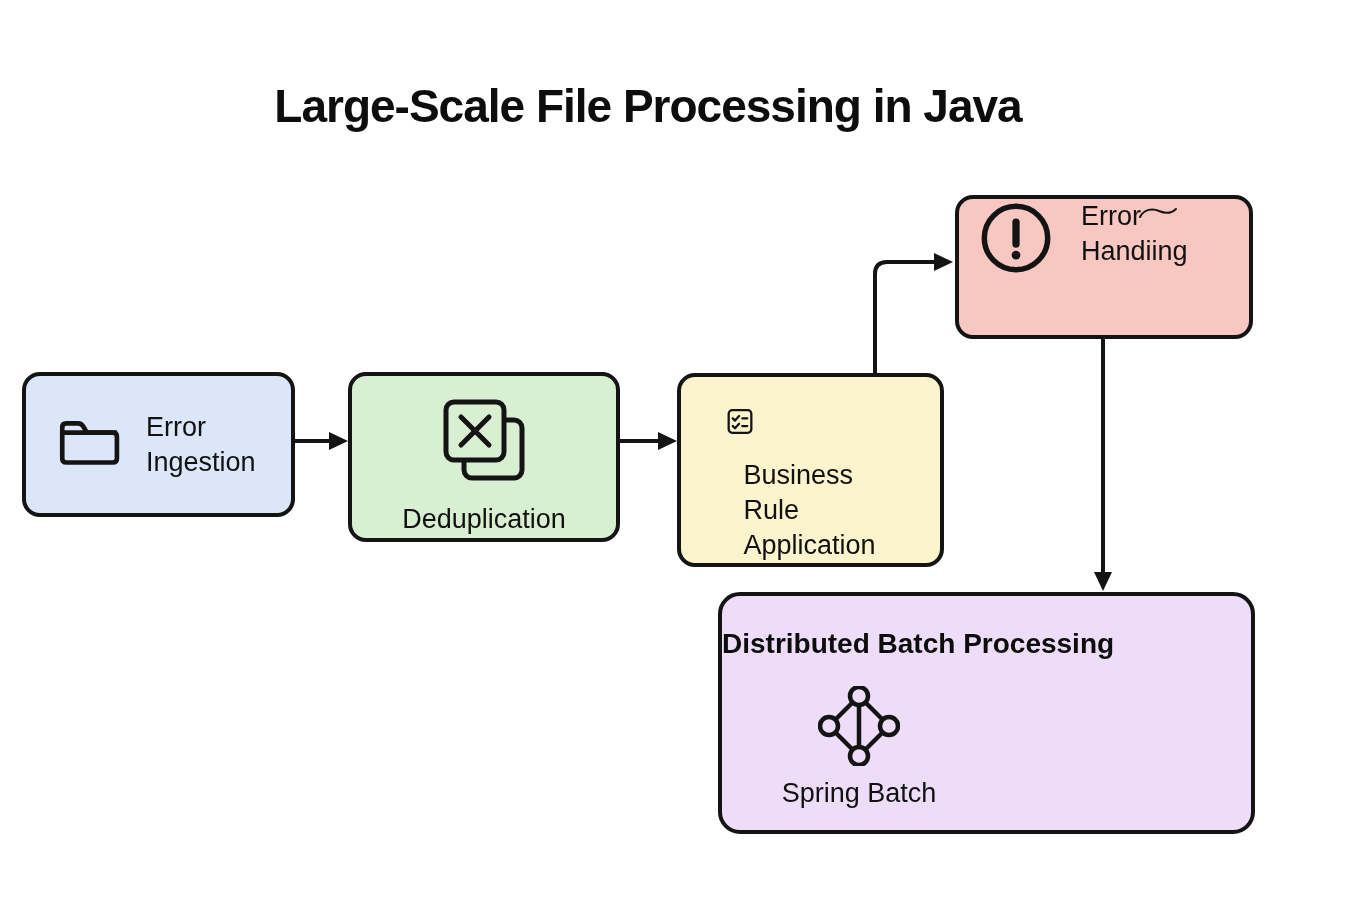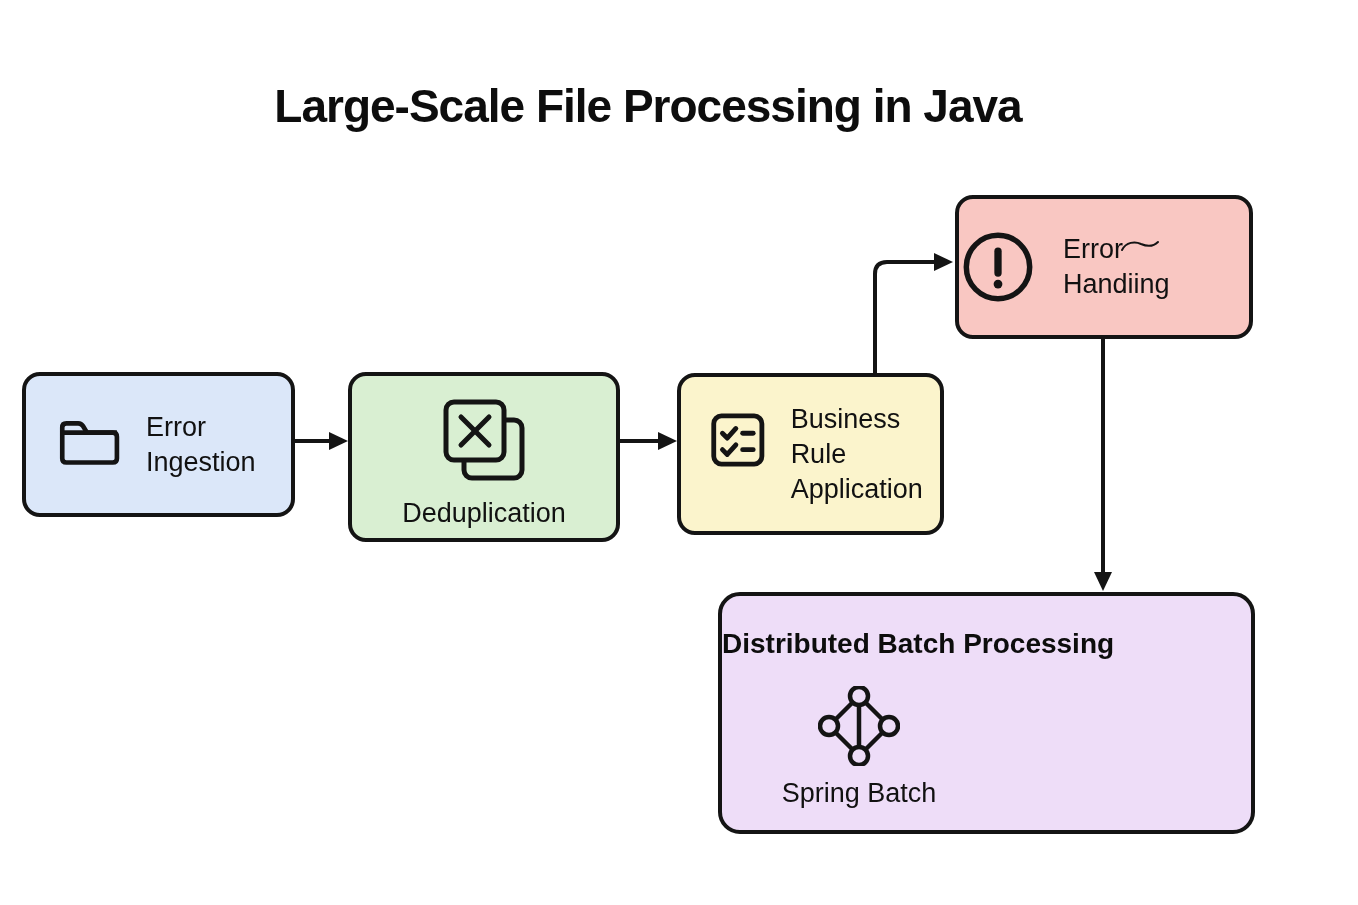--- a/index.html
+++ b/index.html
@@ -28,33 +28,33 @@
   .node--ingestion{
     left:22px;top:343px;width:273px;height:145px;
     background:var(--c-ingestion,#dbe7f9);
     flex-direction:row;align-items:center;
     padding-left:28px;gap:26px;
   }
   .node--dedup{
     left:348px;top:343px;width:272px;height:170px;
     background:var(--c-dedup,#d9efd2);
     flex-direction:column;align-items:center;
-    padding-top:20px;gap:10px;
+    padding-top:20px;gap:16px;
   }
   .node--rules{
-    left:677px;top:344px;width:267px;height:162px;
+    left:677px;top:344px;width:267px;height:194px;
     background:var(--c-rules,#fbf4cc);
-    flex-direction:row;align-items:center;
+    flex-direction:column;align-items:center;
     padding-left:26px;gap:22px;
   }
   .node--error{
     left:955px;top:166px;width:298px;height:144px;
     background:var(--c-error,#f9c7c2);
-    flex-direction:row;align-items:center;
-    gap:26px;
+    flex-direction:row;
+    padding-left:18px;gap:26px;
   }
   .node--batch{
     left:718px;top:563px;width:537px;height:242px;
     background:var(--c-batch,#eeddf8);
     border-radius:22px;
     flex-direction:column;
   }
   .node-label{
     font-size:27px;line-height:35px;color:#111;
   }

